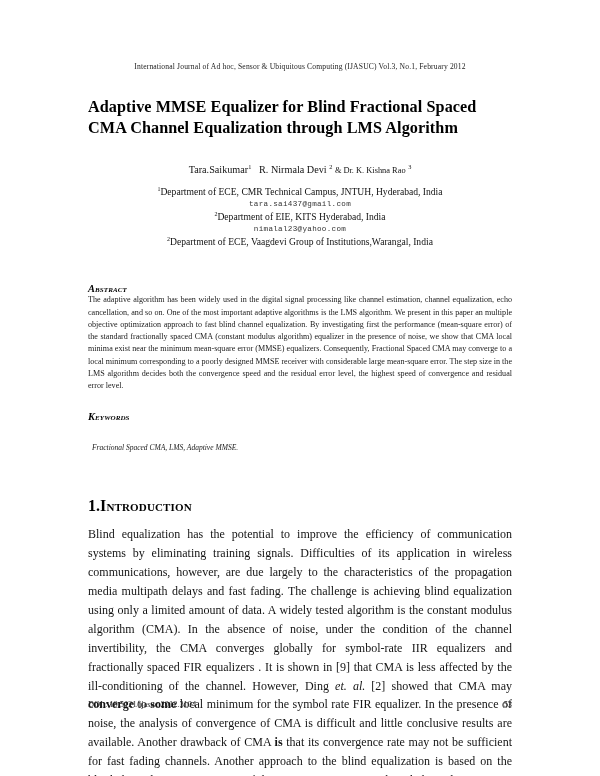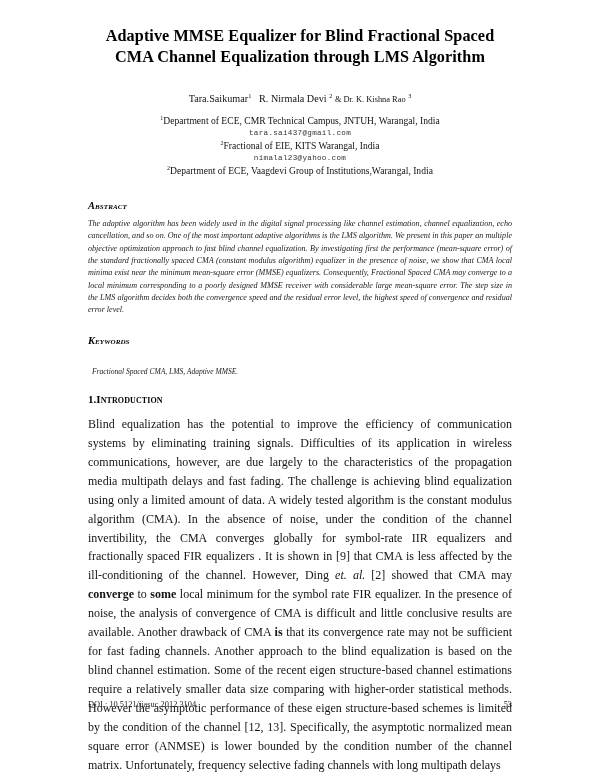--- a/index.html
+++ b/index.html
@@ -39,21 +39,20 @@
     letter-spacing: 0.02em;
     color: #222;
   }
 
   
   .title {
     margin-top: 26px;
     font-size: 16.2px;
     font-weight: bold;
     line-height: 1.32;
-    text-align: center;
     letter-spacing: 0.005em;
     color: #000;
   }
 
   
   .authors {
     margin-top: 23px;
     text-align: center;
     font-size: 10.2px;
     line-height: 1.3;
@@ -87,44 +86,43 @@
 
   
   .sec-head {
     font-size: 10.4px;
     font-weight: bold;
     font-style: italic;
     font-variant: small-caps;
     letter-spacing: 0.01em;
     color: #000;
   }
-  .abstract-head { margin-top: 22px; }
+  .abstract-head { margin-top: 34px; }
   .keywords-head { margin-top: 18px; }
 
   .abstract-body {
-    margin-top: 7px;
+    margin-top: 0;
     font-size: 8.1px;
-    font-style: italic;
     line-height: 1.52;
     text-align: justify;
     color: #1a1a1a;
   }
   .keywords-body {
     margin-top: 20px;
     font-size: 7.5px;
     font-style: italic;
     line-height: 1.5;
     color: #1a1a1a;
     padding-left: 4px;
   }
 
   
   .num-head {
-    margin-top: 16px;
-    font-size: 11px;
+    margin-top: 44px;
+    font-size: 16px;
     font-weight: bold;
     color: #000;
   }
   .num-head .num { font-variant: normal; }
   .num-head .caps {
     font-variant: small-caps;
     letter-spacing: 0.01em;
   }
 
   .body-para {
@@ -149,33 +147,34 @@
     font-size: 8.4px;
     color: #1a1a1a;
   }
 </style>
 </head>
 <body>
 
 <div class="page">
   <div class="content">
 
+    <div class="running-head">International Journal of Ad hoc, Sensor &amp; Ubiquitous Computing (IJASUC) Vol.3, No.1, February 2012</div>
 
     <h1 class="title">Adaptive MMSE Equalizer for Blind Fractional Spaced CMA Channel Equalization through LMS Algorithm</h1>
 
     <div class="authors">
       <span>Tara.Saikumar</span><sup>1</sup>&nbsp;&nbsp;
       <span>R. Nirmala Devi</span>&nbsp;<sup>2</sup>
       <span class="au-small">&amp; </span><span class="au-small">Dr. K. Kishna Rao</span>&nbsp;<sup>3</sup>
     </div>
 
     <div class="affils">
-      <div class="affil"><sup>1</sup><span>Department of ECE, CMR Technical Campus, JNTUH, Warangal, India</span></div>
+      <div class="affil"><sup>1</sup><span>Department of ECE, CMR Technical Campus, JNTUH, Hyderabad, India</span></div>
       <div class="email">tara.sai437@gmail.com</div>
-      <div class="affil"><sup>2</sup><span>Fractional of EIE, KITS Warangal, India</span></div>
+      <div class="affil"><sup>2</sup><span>Department of EIE, KITS Hyderabad, India</span></div>
       <div class="email">nimalal23@yahoo.com</div>
       <div class="affil"><sup>2</sup><span>Department of ECE, Vaagdevi Group of Institutions,Warangal, India</span></div>
     </div>
 
     <div class="sec-head abstract-head">Abstract</div>
     <div class="abstract-body">The adaptive algorithm has been widely used in the digital signal processing like channel estimation, channel equalization, echo cancellation, and so on. One of the most important adaptive algorithms is the LMS algorithm. We present in this paper an multiple objective optimization approach to fast blind channel equalization. By investigating first the performance (mean-square error) of the standard fractionally spaced CMA (constant modulus algorithm) equalizer in the presence of noise, we show that CMA local minima exist near the minimum mean-square error (MMSE) equalizers. Consequently, Fractional Spaced CMA may converge to a local minimum corresponding to a poorly designed MMSE receiver with considerable large mean-square error. The step size in the LMS algorithm decides both the convergence speed and the residual error level, the highest speed of convergence and residual error level.</div>
 
     <div class="sec-head keywords-head">Keywords</div>
     <div class="keywords-body">Fractional Spaced CMA, LMS, Adaptive MMSE.</div>
 

